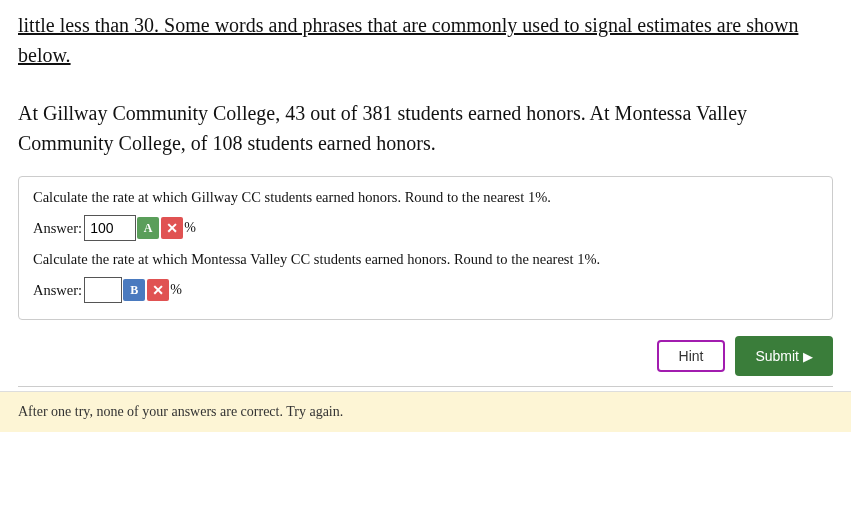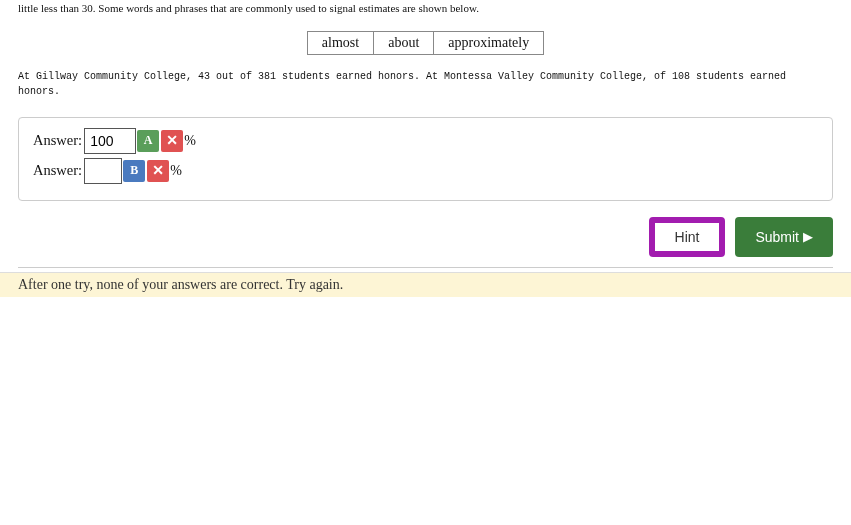--- a/index.html
+++ b/index.html
@@ -7,23 +7,24 @@
       font-family: Georgia, 'Times New Roman', serif;
       font-size: 15px;
       background: #fff;
       color: #111;
       width: 851px;
       min-height: 525px;
       overflow: hidden;
     }
 
     .top-text {
-      padding: 0 18px 8px 18px;
-      font-size: 11px;
+      padding: 10px 18px 8px 18px;
+      font-size: 20px;
       line-height: 1.5;
+      text-decoration: underline;
     }
 
     .word-table-wrapper {
       display: flex;
       justify-content: center;
       margin: 6px 0 10px 0;
     }
 
     .word-table {
       border-collapse: collapse;
@@ -31,23 +32,22 @@
     }
 
     .word-table td {
       border: 1px solid #888;
       padding: 3px 14px;
       text-align: left;
     }
 
     .context-text {
       padding: 4px 18px 10px 18px;
-      font-size: 10px;
+      font-size: 20px;
       line-height: 1.5;
-      font-family: Liberation Mono, monospace;
     }
 
     .question-box {
       margin: 8px 18px 8px 18px;
       border: 1px solid #ccc;
       border-radius: 4px;
       padding: 10px 14px 12px 14px;
       background: #fff;
     }
 
@@ -115,21 +115,21 @@
     .bottom-row {
       display: flex;
       justify-content: flex-end;
       align-items: center;
       padding: 8px 18px 6px 18px;
       gap: 10px;
     }
 
     .hint-btn {
       background: #fff;
-      border: 6px solid #a21caf;
+      border: 2px solid #a21caf;
       border-radius: 4px;
       padding: 6px 20px;
       font-size: 14px;
       cursor: pointer;
       color: #333;
     }
 
     .submit-btn {
       background: #3a7d3a;
       border: none;
@@ -143,21 +143,21 @@
       gap: 4px;
     }
 
     .submit-arrow {
       font-size: 13px;
     }
 
     .error-bar {
       background: #fdf5d5;
       border-top: 1px solid #ddd;
-      padding: 4px 18px;
+      padding: 12px 18px;
       font-size: 14px;
       color: #333;
       margin-top: 2px;
     }
 
     .divider {
       border: none;
       border-top: 1px solid #ccc;
       margin: 4px 18px;
     }
@@ -174,42 +174,39 @@
 </head>
 <body>
 
 <div class="top-text">
   <span>little less than 30. Some words and phrases that are commonly used to signal estimates are shown below.</span>
 </div>
 
 <div class="word-table-wrapper">
   <table class="word-table">
     <tbody>
-      <tr>
-        <td>almost</td>
-        <td>about</td>
-        <td>approximately</td>
-      </tr>
     </tbody>
   </table>
 </div>
 
 <div class="context-text">
   <span>At Gillway Community College, 43 out of 381 students earned honors. At Montessa Valley Community College, of 108 students earned honors.</span>
 </div>
 
 <div class="question-box">
+  <div class="question-text">Calculate the rate at which Gillway CC students earned honors. Round to the nearest 1%.</div>
   <div class="answer-row">
     <span class="answer-label">Answer:</span>
     <input class="answer-input" type="text" value="100" style="">
     <span class="badge badge-green">A</span>
     <span class="x-mark">✕</span>
     <span class="percent-sign">%</span>
   </div>
 
+  <div class="question-text" style="margin-top:8px;">Calculate the rate at which Montessa Valley CC students earned honors. Round to the nearest 1%.</div>
   <div class="answer-row">
     <span class="answer-label">Answer:</span>
     <input class="answer-input-empty" type="text" value="" style="">
     <span class="badge badge-blue">B</span>
     <span class="x-mark">✕</span>
     <span class="percent-sign">%</span>
   </div>
 </div>
 
 <div class="bottom-row">

